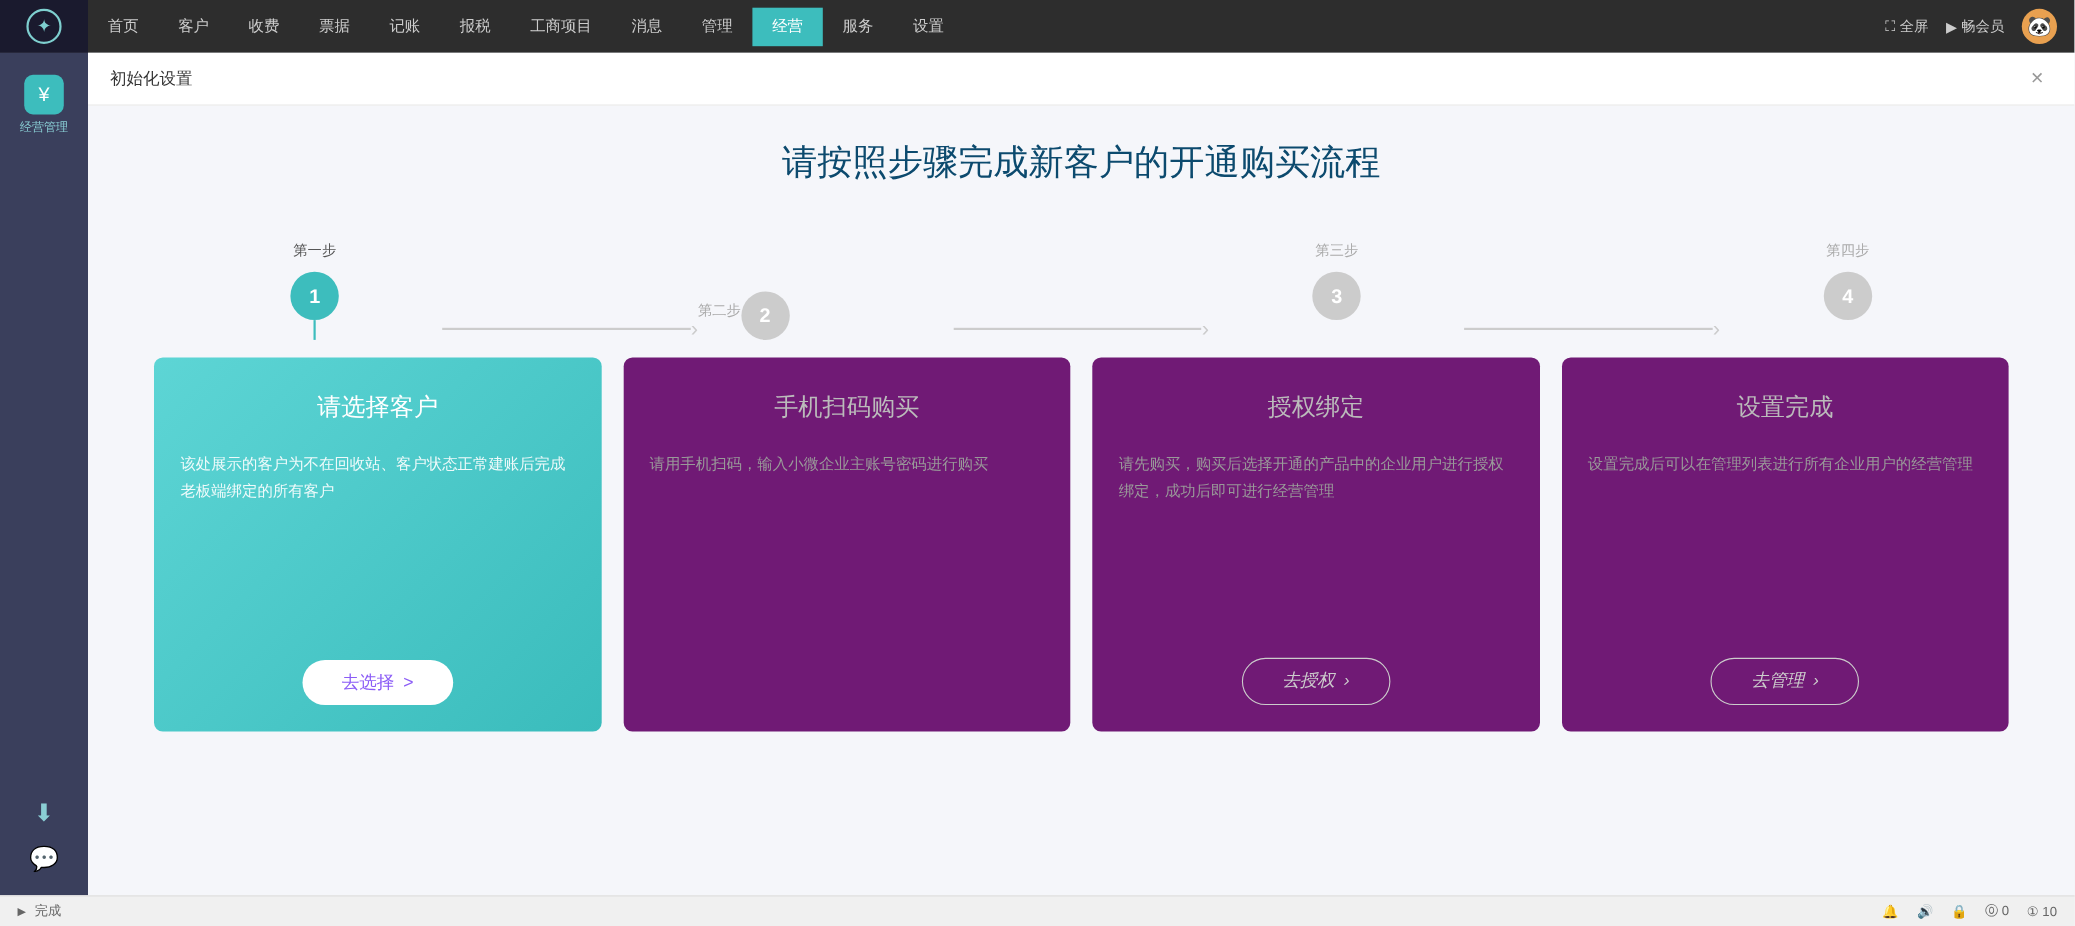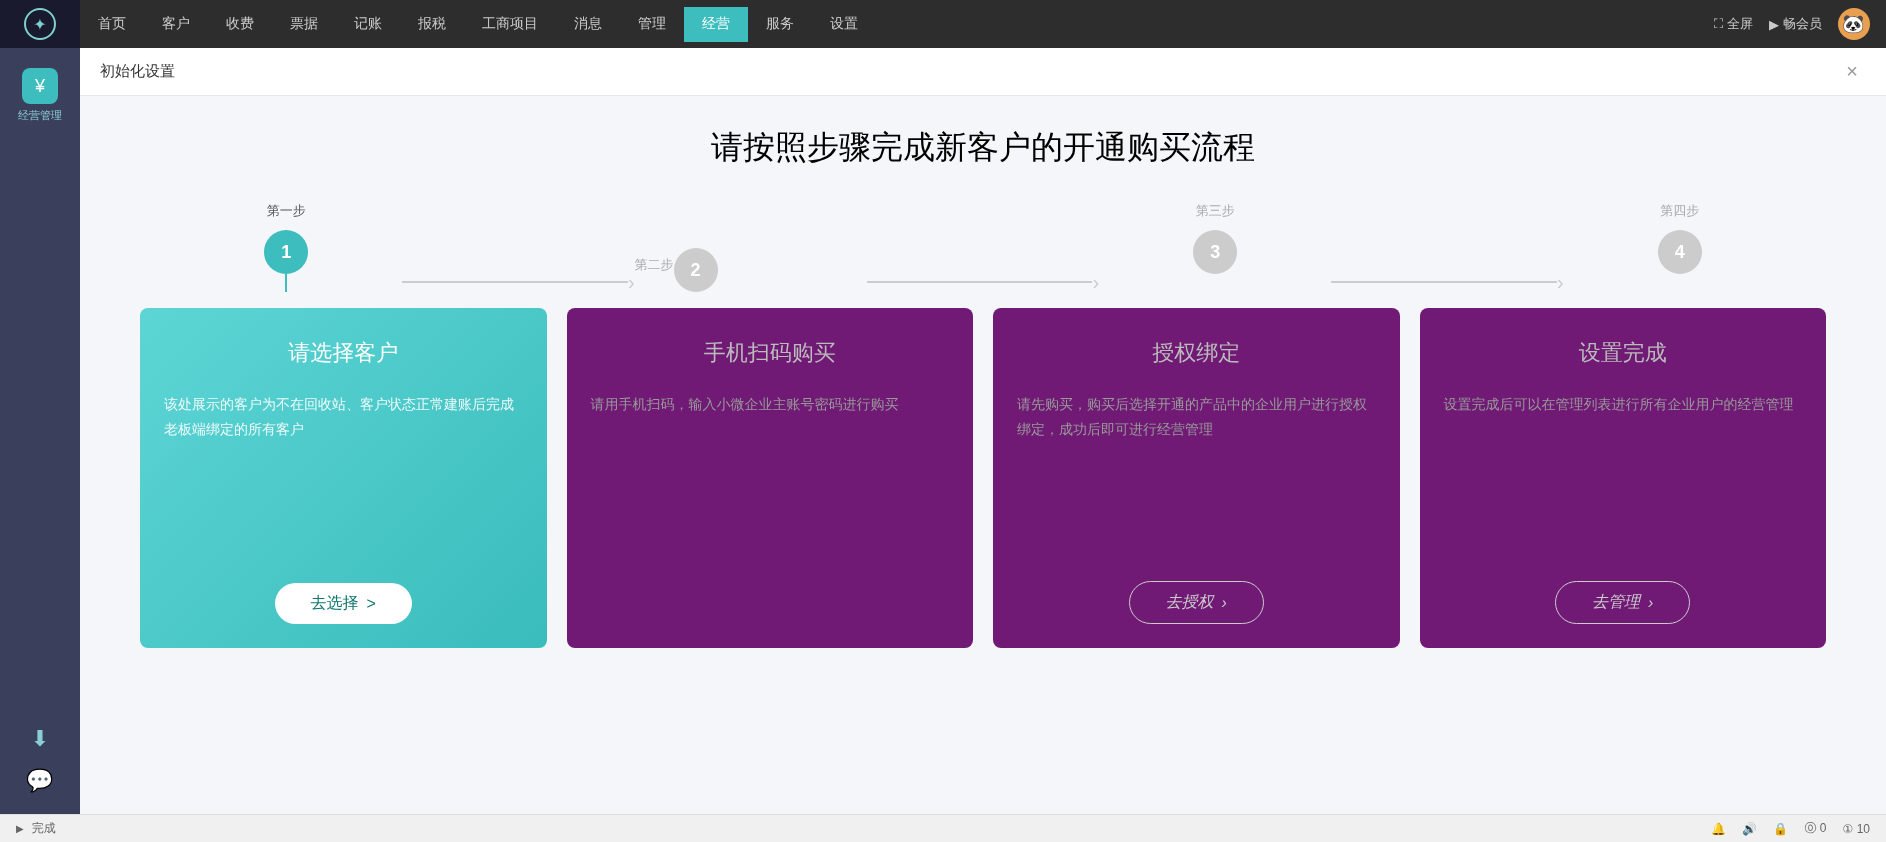--- a/index.html
+++ b/index.html
@@ -124,22 +124,22 @@
     
     .content-area {
       padding: 30px 60px;
     }
 
     
     .main-heading {
       text-align: center;
       font-size: 32px;
       font-weight: normal;
-      color: #000000;
-      margin-bottom: 32px;
+      color: #0c4a6e;
+      margin-bottom: 49px;
     }
 
     
     .cards-row {
       display: flex;
       gap: 20px;
       margin-top: 0;
     }
 
     .step-card {
@@ -177,21 +177,21 @@
       align-self: center;
       padding: 10px 36px;
       border-radius: 24px;
       border: none;
       cursor: pointer;
       font-size: 16px;
       display: flex; align-items: center; gap: 8px;
     }
     .step-card-btn.active-btn {
       background: #fff;
-      color: #0f766e;
+      color: #8b5cf6;
       margin-top: 28px;
     }
     .step-card-btn.inactive-btn {
       background: transparent;
       border: 1px solid #ccc;
       color: #ccc;
       font-style: italic;
     }
 
     

